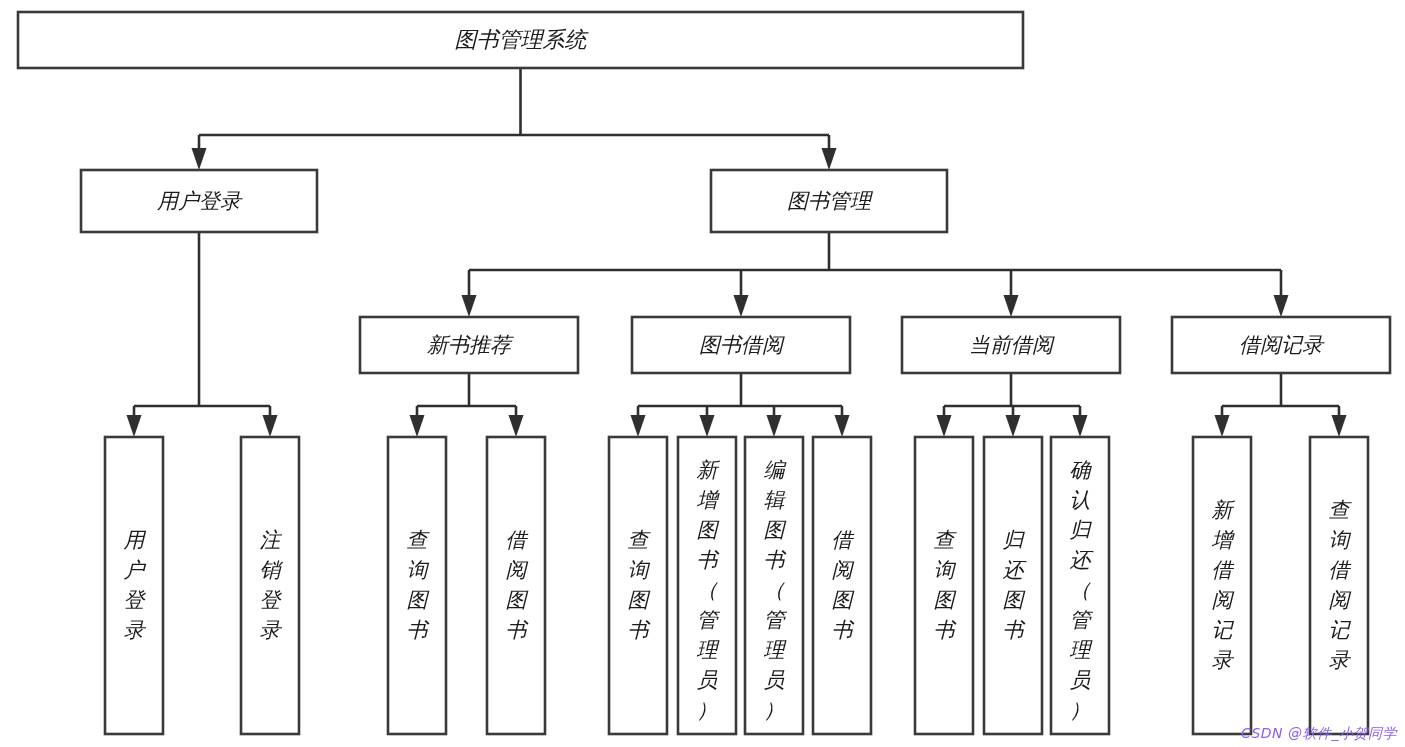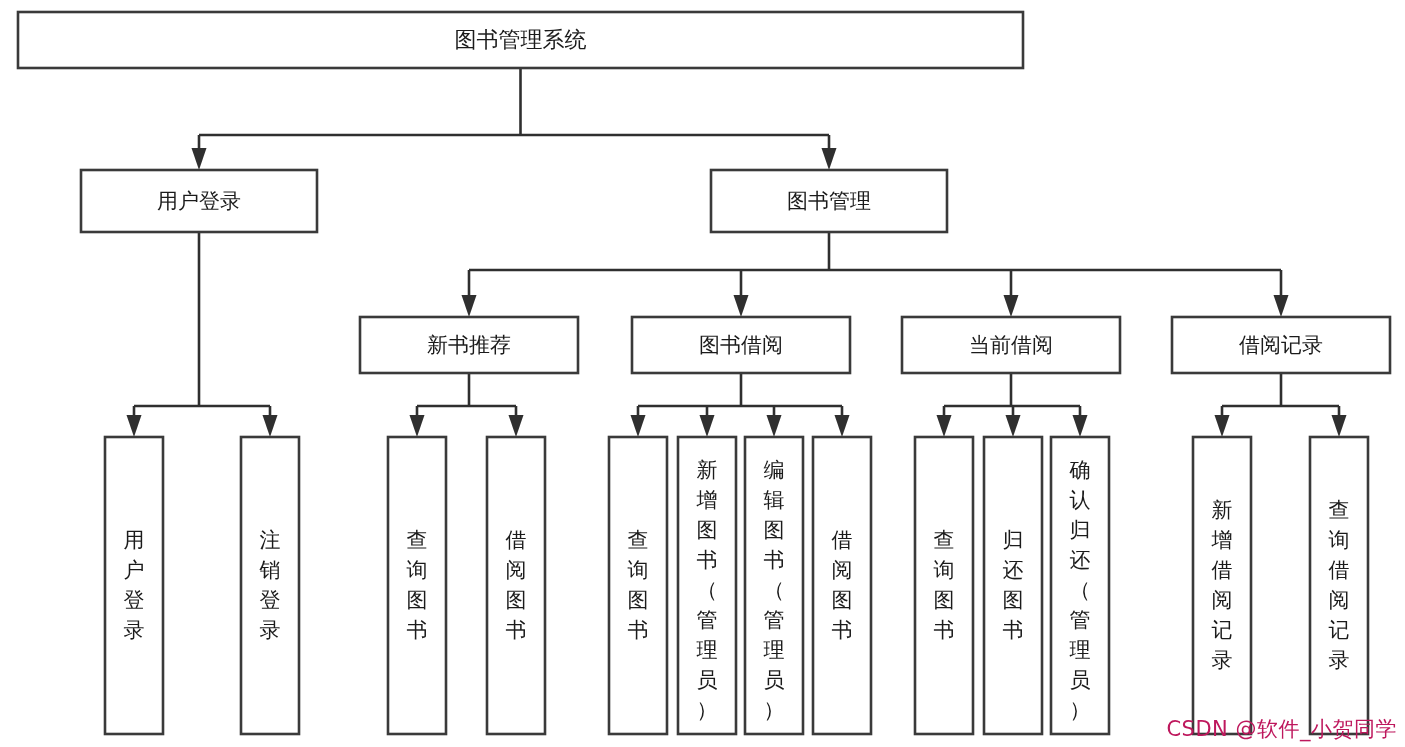--- a/index.html
+++ b/index.html
@@ -10,20 +10,21 @@
   }
   body {
     font-family: "DejaVu Sans", "Liberation Sans", sans-serif;
   }
   #diagram-root {
     position: relative;
     width: 1405px;
     height: 747px;
     background: #ffffff;
     overflow: hidden;
+    font-style: italic;
   }
   svg.diagram-canvas {
     position: absolute;
     left: 0;
     top: 0;
     width: 1405px;
     height: 747px;
     display: block;
   }
   .node-box {
@@ -60,22 +61,22 @@
     font-family: "DejaVu Sans", "Liberation Sans", sans-serif;
     fill: #1b1b1b;
     font-size: 21px;
     text-anchor: middle;
   }
   .watermark-text {
     position: absolute;
     right: 8px;
     bottom: 4px;
     font-family: "DejaVu Sans", "Liberation Sans", sans-serif;
-    font-size: 21px;
-    color: #be185d;
+    font-size: 14px;
+    color: #8b5cf6;
     white-space: nowrap;
     letter-spacing: 0.5px;
     user-select: none;
   }
 </style>
 </head>
 <body>
 
 <div id="diagram-root">
   <svg class="diagram-canvas" viewBox="0 0 1405 747">

